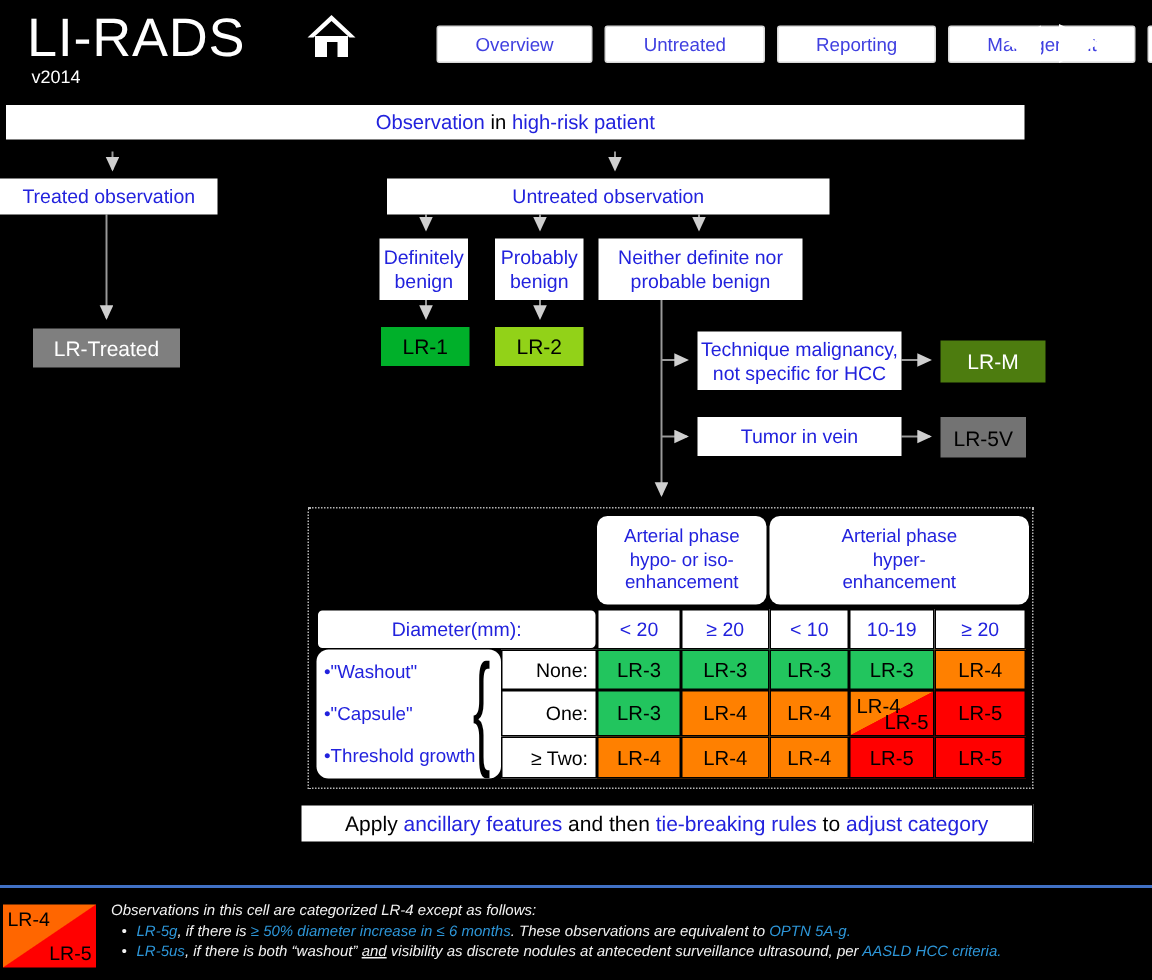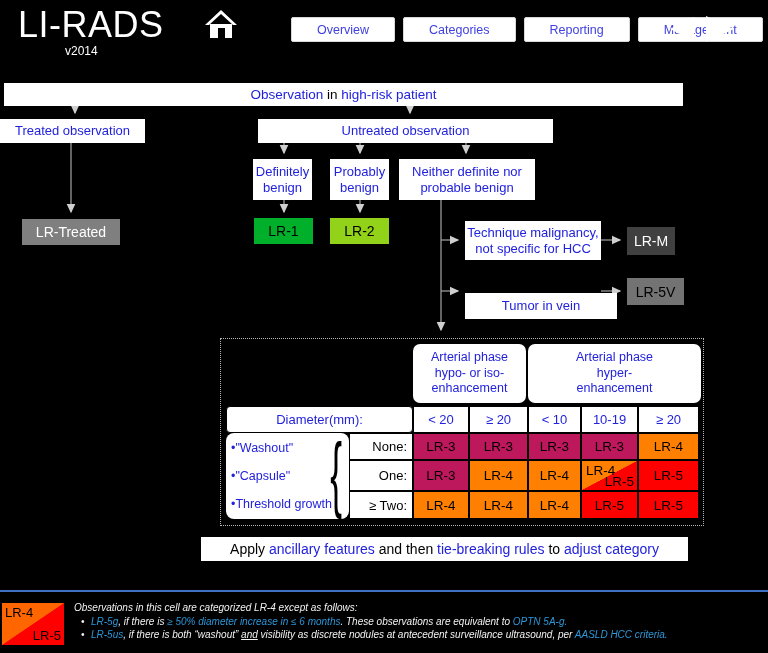--- a/index.html
+++ b/index.html
@@ -1,66 +1,66 @@
 <!DOCTYPE html>
 <html><head>
 <meta charset="utf-8">
 <style>
   html,body{margin:0;padding:0;background:#000;}
   #stage{position:relative;width:768px;height:653px;background:#000;overflow:hidden;
          font-family:"Liberation Sans","DejaVu Sans",sans-serif;}
   
   .logo{position:absolute;left:18px;top:4px;color:#fff;font-size:36px;letter-spacing:.5px;}
-  .version{position:absolute;left:21px;top:44px;color:#fff;font-size:12px;margin-left:44px;}
+  .version{position:absolute;left:21px;top:44px;color:#fff;font-size:12px;}
   .home{position:absolute;left:204px;top:9px;}
   .nav{position:absolute;left:291px;top:17px;display:flex;gap:8px;}
   .nav button{background:#fff;color:#4040e0;border:1px solid #d8d8d8;border-radius:2px;
               font-family:inherit;font-size:12.5px;height:25px;padding:0 25px;cursor:pointer;}
   .pager{position:absolute;left:668px;top:15px;}
   
   .box{position:absolute;background:#fff;color:#2222dd;display:flex;align-items:center;
        justify-content:center;text-align:center;font-size:13px;line-height:1.18;z-index:2;}
   .chip{position:absolute;display:flex;align-items:center;justify-content:center;
         font-size:14px;color:#000;z-index:2;}
-  #rootbar{left:4px;top:83px;width:679px;height:23px;font-size:13.5px;}
+  #rootbar{left:4px;top:70px;width:679px;height:23px;font-size:13.5px;}
   #rootbar .blk{color:#000;white-space:pre;}
   #treated{left:0px;top:119px;width:145px;height:24px;}
   #untreated{left:258px;top:119px;width:295px;height:24px;}
   #defbenign{left:253px;top:159px;width:59px;height:41px;}
   #probbenign{left:330px;top:159px;width:59px;height:41px;}
   #neither{left:399px;top:159px;width:136px;height:41px;}
   #lr1{left:254px;top:218px;width:59px;height:26px;background:#00b02a;}
   #lr2{left:330px;top:218px;width:59px;height:26px;background:#92d218;}
   #lrtreated{left:22px;top:219px;width:98px;height:26px;background:#7f7f7f;color:#fff;font-size:14px;}
   #probmal{left:465px;top:221px;width:136px;height:39px;}
-  #lrm{left:627px;top:227px;width:48px;height:28px;background:#404040;color:#fff;}
-  #tumorvein{left:465px;top:278px;width:152px;height:26px;margin-top:15px;}
+  #lrm{left:627px;top:227px;width:70px;height:28px;background:#4d7c0f;color:#fff;}
+  #tumorvein{left:465px;top:278px;width:136px;height:26px;}
   #lr5v{left:627px;top:278px;width:57px;height:27px;background:#737373;}
   
   #wires{position:absolute;left:0;top:0;z-index:1;pointer-events:none;}
   
-  #dtable{position:absolute;left:220px;top:338px;width:482px;height:186px;
+  #dtable{position:absolute;left:205px;top:338px;width:482px;height:186px;
           border:1px dotted #b5b5b5;z-index:2;}
   .ghdr{position:absolute;top:5px;height:59px;background:#fff;border-radius:7px;color:#2222dd;
         font-size:12.5px;line-height:1.25;white-space:pre-line;display:flex;align-items:center;
         justify-content:center;text-align:center;}
   #g1{left:192px;width:113px;}
   #g2{left:307px;width:173px;}
   .dlabel{position:absolute;left:5px;top:67px;width:187px;height:27px;background:#fff;
           border:1px solid #000;border-radius:4px;color:#2222dd;font-size:13px;
           display:flex;align-items:center;justify-content:center;box-sizing:border-box;}
   .dcell{position:absolute;top:67px;height:27px;background:#fff;border:1px solid #000;
          color:#2222dd;font-size:13px;display:flex;align-items:center;justify-content:center;
          box-sizing:border-box;}
   .rlabel{position:absolute;left:128px;width:64px;background:#fff;border:1px solid #000;
           color:#000;font-size:13px;display:flex;align-items:center;justify-content:flex-end;
           padding-right:5px;box-sizing:border-box;}
   .cell{position:absolute;border:1px solid #000;color:#000;font-size:13.5px;
         display:flex;align-items:center;justify-content:center;box-sizing:border-box;}
-  .cy{background:#be185d;} .co{background:#ff8000;} .cr{background:#ff0000;}
+  .cy{background:#22c55e;} .co{background:#ff8000;} .cr{background:#ff0000;}
   .cdiag{background:linear-gradient(to bottom right,#ff8000 49.6%,#ff0000 50.4%);}
   .cdiag .d4{position:absolute;left:4px;top:2px;}
   .cdiag .d5{position:absolute;right:3px;bottom:1px;}
   .colA{left:192px;width:56px;} .colB{left:248px;width:59px;}
   .colC{left:307px;width:53px;} .colD{left:360px;width:57px;} .colE{left:417px;width:61px;}
   .row1{top:94px;height:27px;} .row2{top:121px;height:31px;} .row3{top:152px;height:28px;}
   #features{position:absolute;left:5px;top:94px;width:123px;height:86px;background:#fff;
             border-radius:8px;color:#2222dd;font-size:12.5px;box-sizing:border-box;
             padding:8px 12px 8px 5px;display:flex;flex-direction:column;justify-content:space-between;}
   #brace{position:absolute;right:-1px;top:50%;transform:translateY(-54%) scaleX(.42);
@@ -92,21 +92,21 @@
   <div class="version">v2014</div>
   <div class="home">
     <svg width="34" height="32" viewBox="0 0 34 32">
       <polygon points="17,1 33,16 29,16 17,5 5,16 1,16" fill="#fff"></polygon>
       <rect x="6" y="15" width="22" height="14" fill="#fff"></rect>
       <rect x="14" y="19" width="7" height="10" fill="#000"></rect>
     </svg>
   </div>
   <div class="nav">
     <button>Overview</button>
-    <button>Categories</button>
+    <button>Untreated</button>
     <button>Reporting</button>
     <button>Management</button>
     <button>Technique</button>
     <button>Index</button>
   </div>
   <div class="pager">
     <svg width="96" height="28" viewBox="0 0 96 28">
       <polygon points="26,2 2,14 26,26" fill="#fff" style="cursor:pointer"></polygon>
       <polygon points="38,1 66,14 38,27" fill="#fff" style="cursor:pointer"></polygon>
     </svg>

